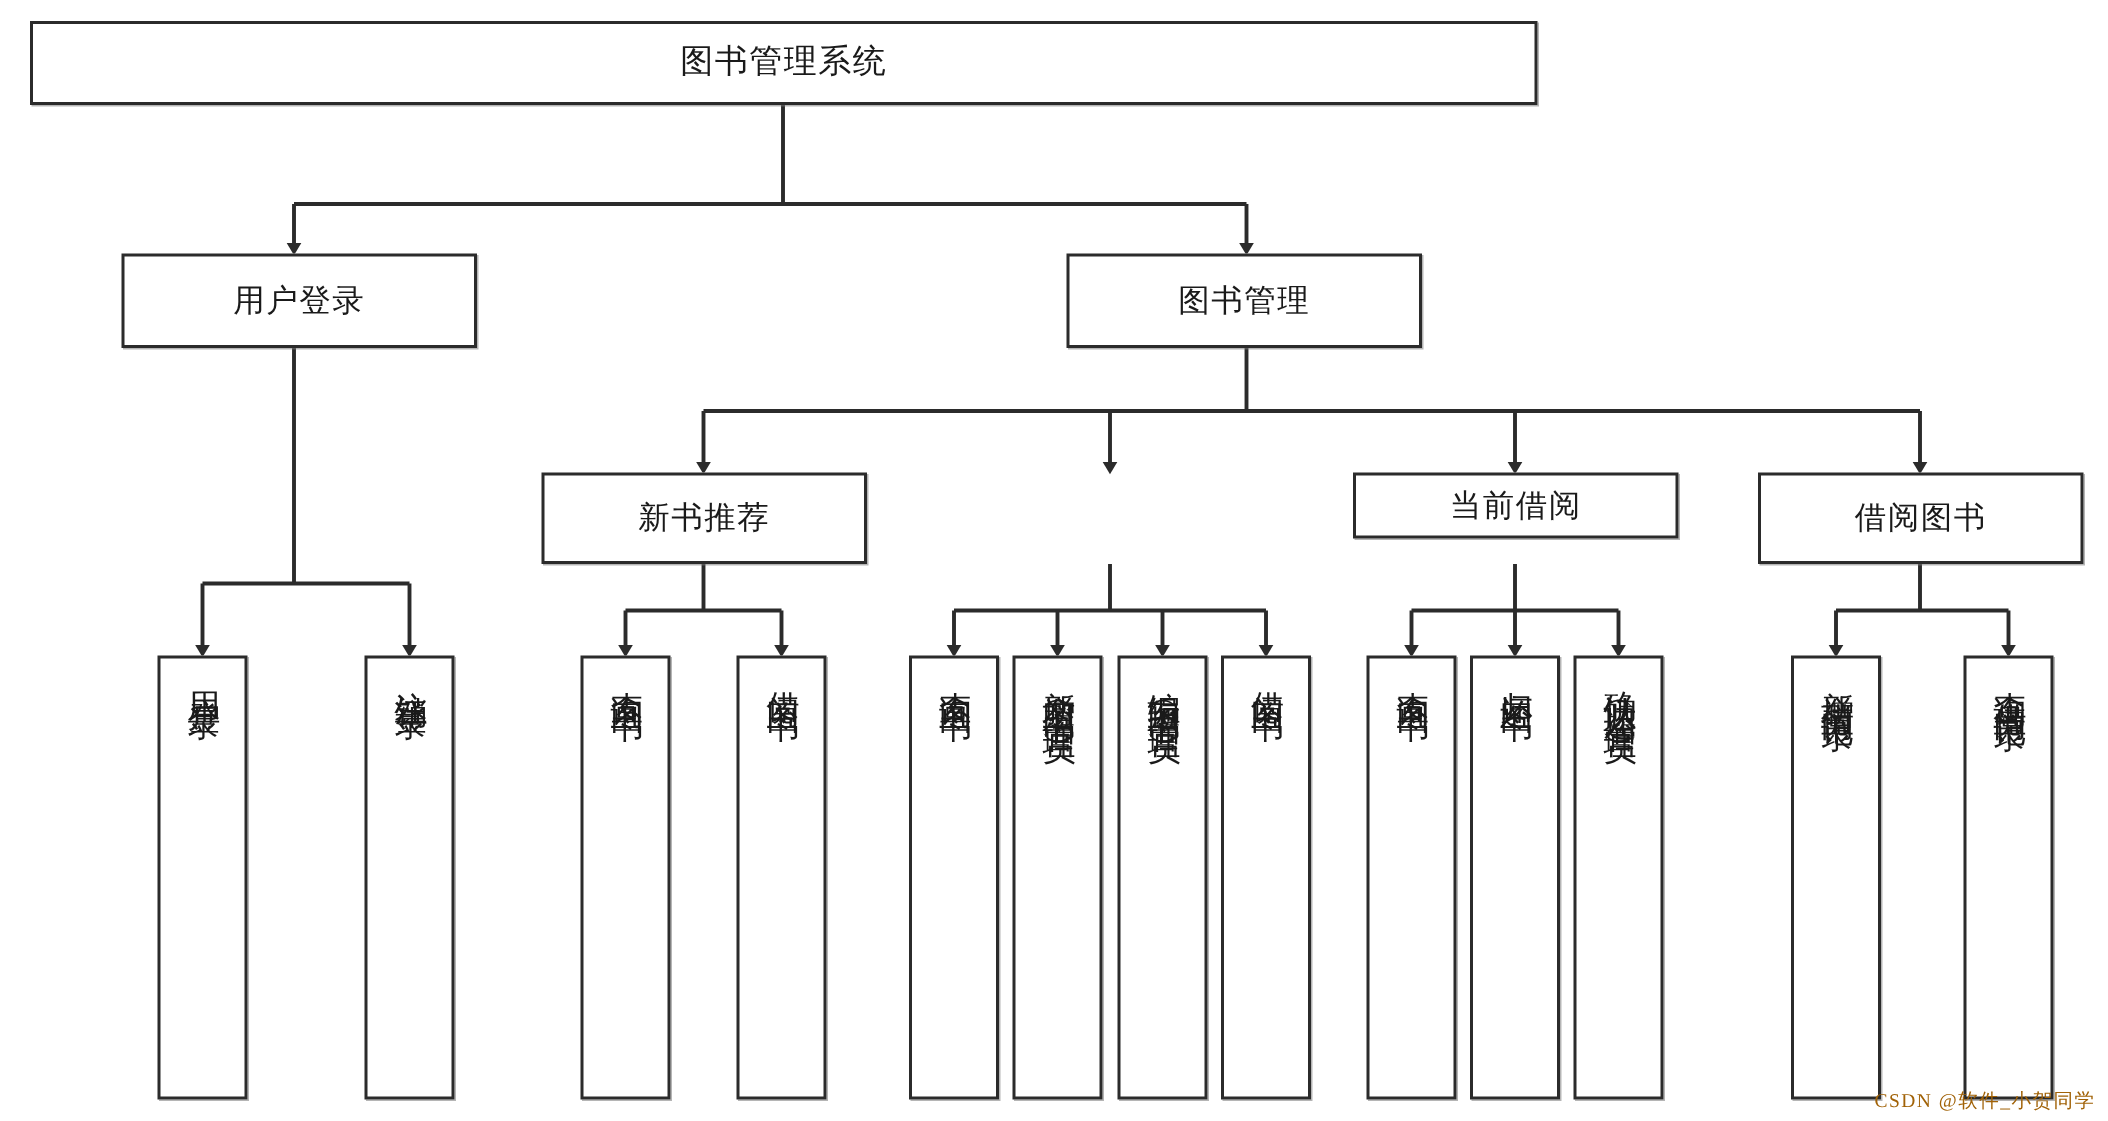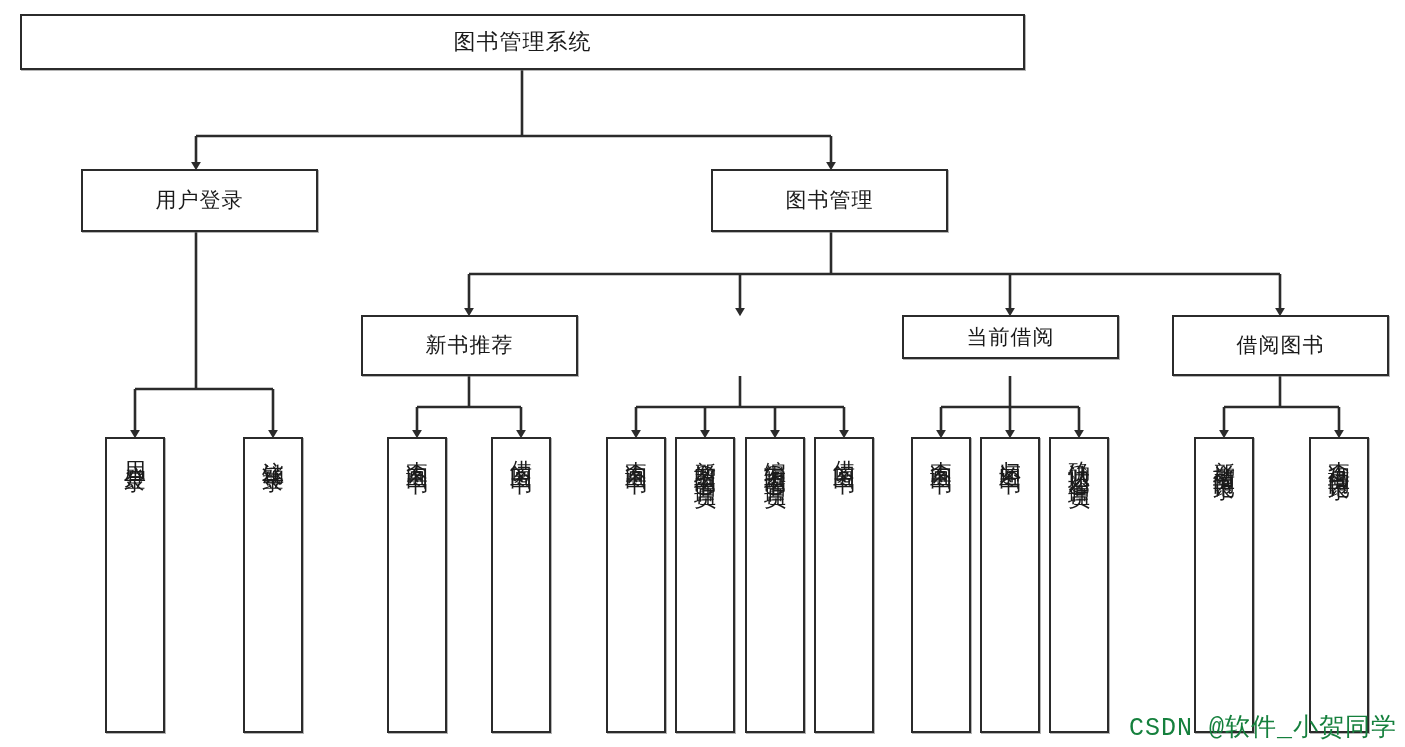--- a/index.html
+++ b/index.html
@@ -42,25 +42,25 @@
     font-size:22px;
     line-height:1.0;
     letter-spacing:4px;
     white-space:pre;
     margin:0 auto;
   }
 
   .watermark{
     position:absolute;
     right:8px;bottom:4px;
-    font-size:25px;
-    color:#15803d;
+    font-size:13px;
+    color:#a16207;
     letter-spacing:1px;
     white-space:nowrap;
-    font-family:Liberation Mono, monospace;
+    font-family:Liberation Serif, serif;
   }
 </style>
 </head>
 <body>
 
 <div id="canvas">
 
   <svg class="links" viewBox="0 0 1405 747" xmlns="http://www.w3.org/2000/svg">
     <defs>
       <marker id="arr" markerWidth="11" markerHeight="11" refX="4.2" refY="5" orient="auto" markerUnits="userSpaceOnUse">

